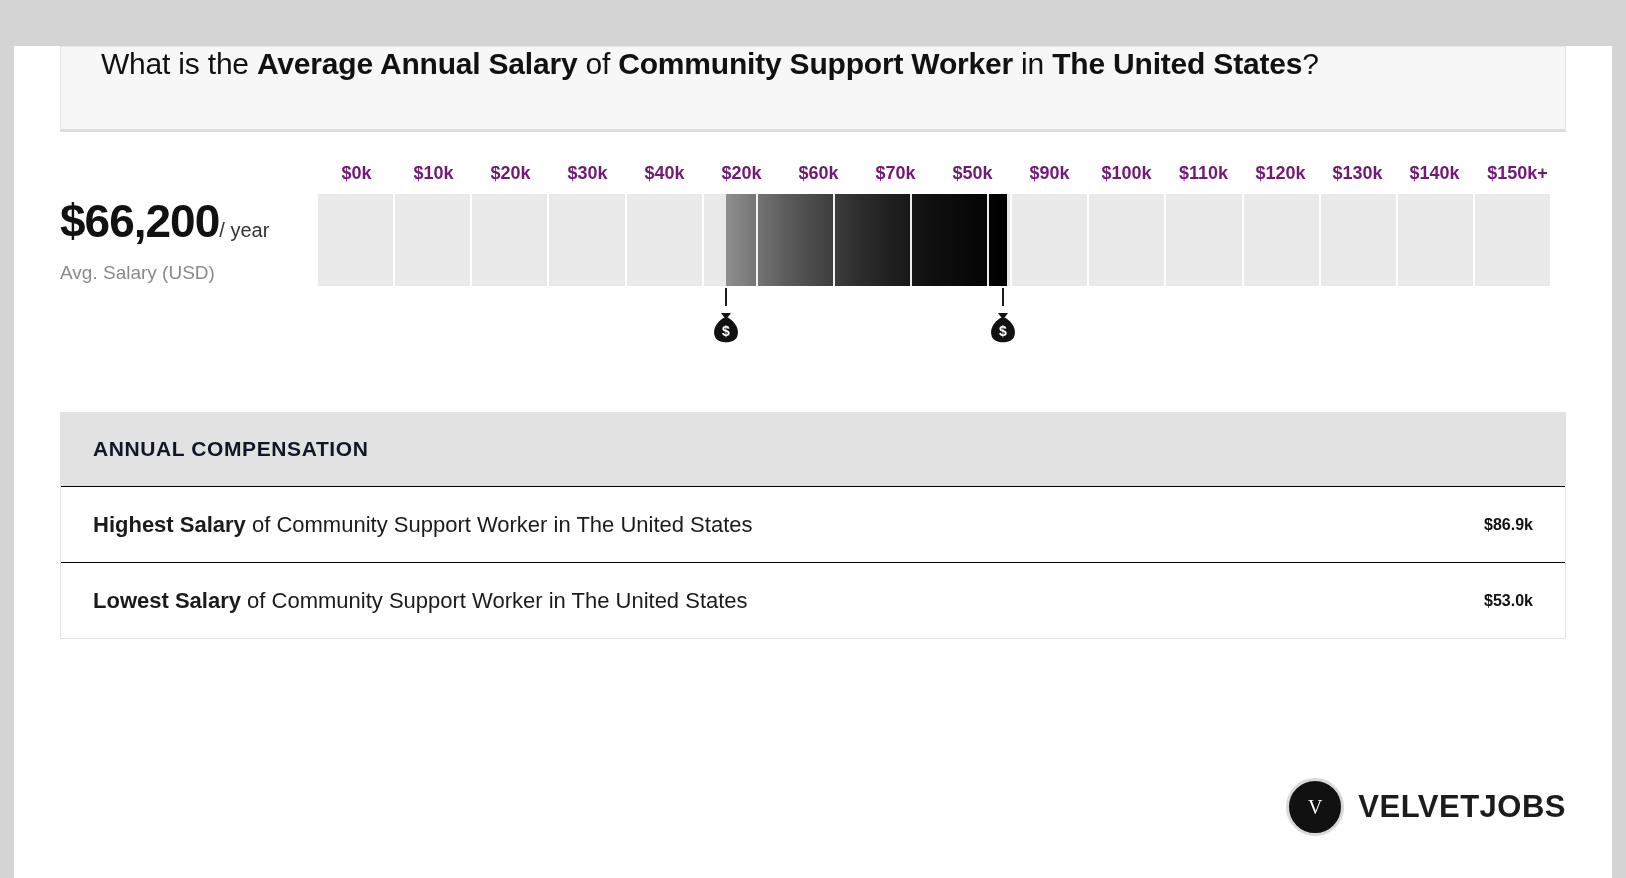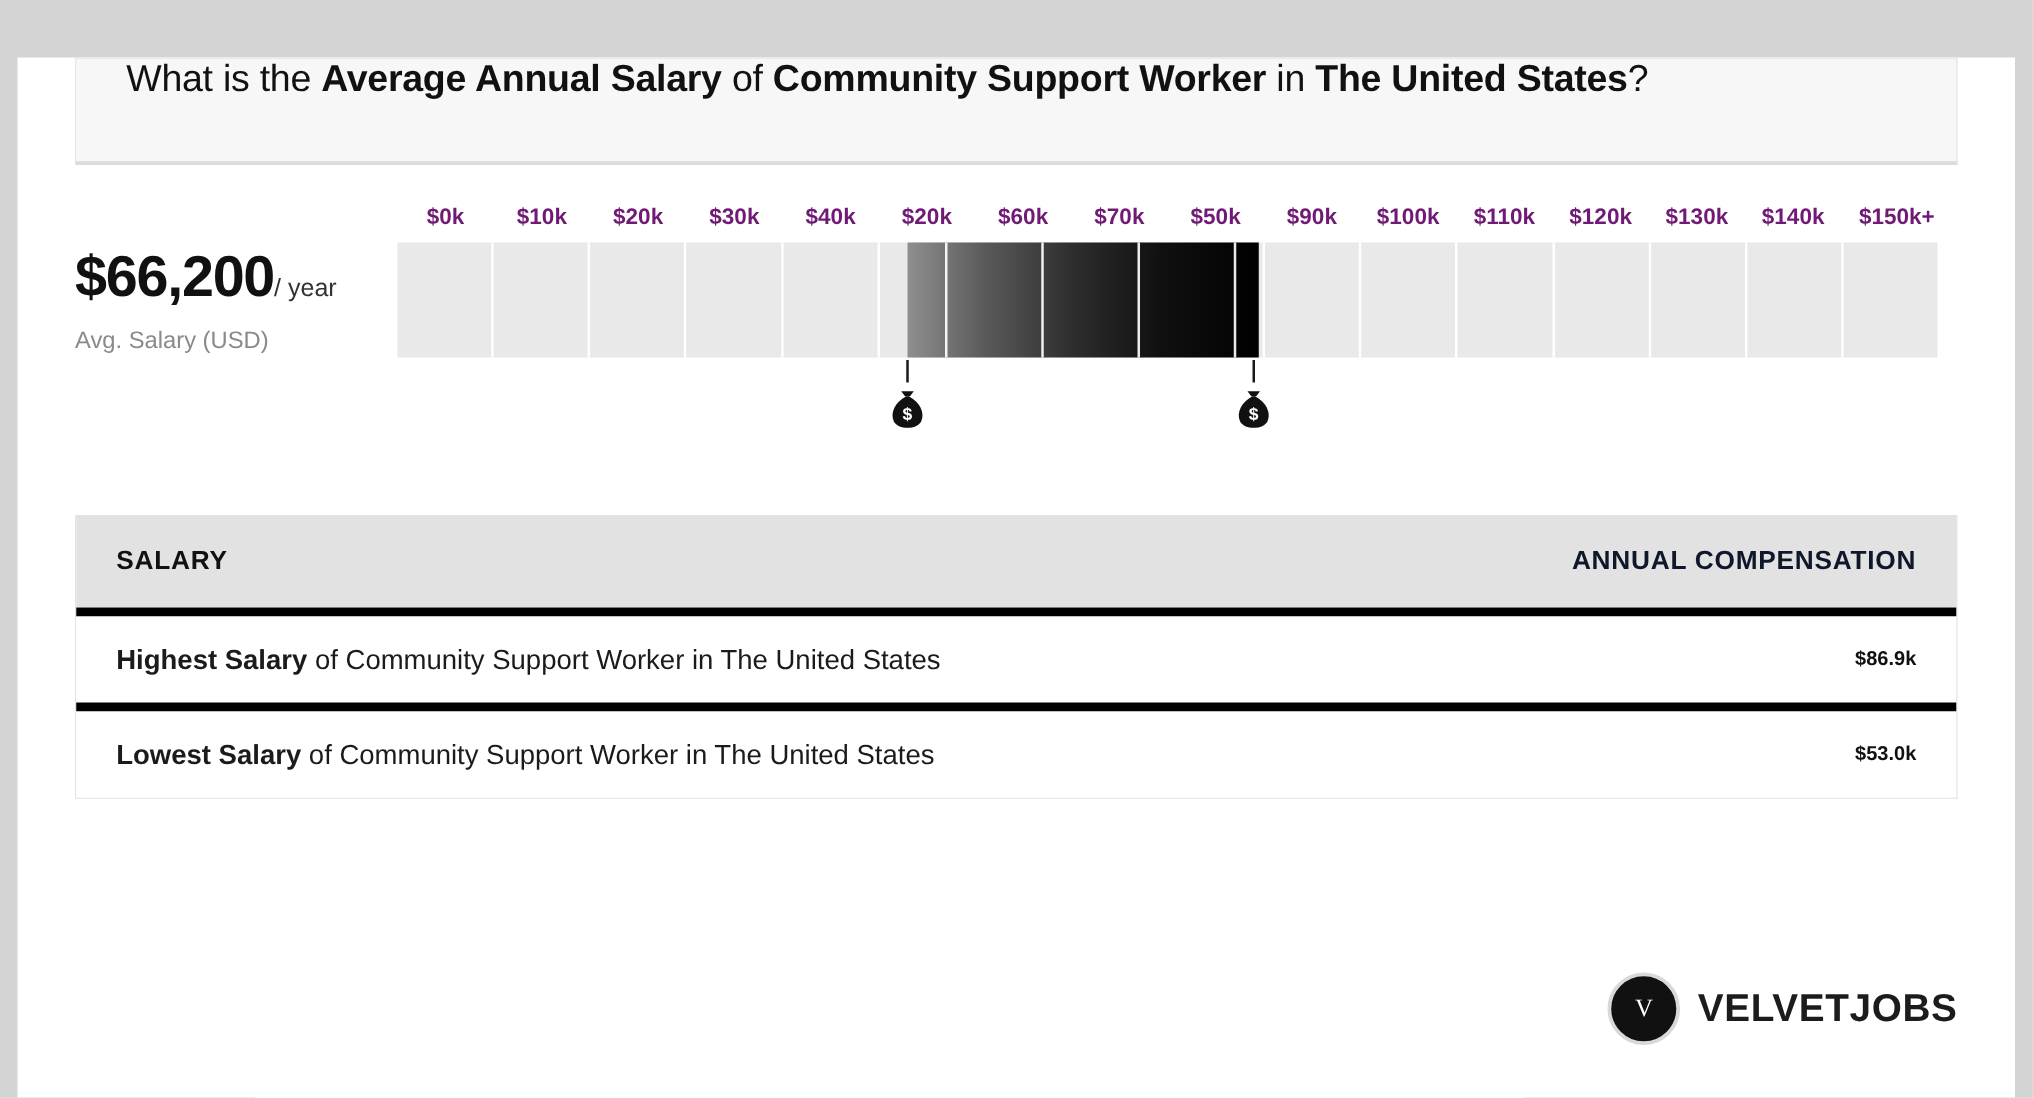--- a/index.html
+++ b/index.html
@@ -173,21 +173,21 @@
     letter-spacing: 0.6px;
     color: #0f172a;
     text-align: center;
   }
   .trow {
     display: flex;
     align-items: center;
     height: 76px;
     padding: 0 32px;
     box-sizing: border-box;
-    border-top: 7px solid #000000;
+    border-top: 1px solid #000000;
     background: #ffffff;
   }
   .trow.alt { background: #f5f5f5; }
   .trow .label {
     flex: 1;
     font-size: 22px;
     color: #1b1b1b;
   }
   .trow .label b { font-weight: bold; }
   .trow .value {
@@ -308,21 +308,20 @@
             <path d="M15 5 h10 l-3 4 h-4 z" fill="#111"></path>
             <path d="M19 9 C10 14, 6 22, 9 29 C12 36, 28 36, 31 29 C34 22, 30 14, 21 9 Z" fill="#111"></path>
             <text x="20" y="28" font-family="'Liberation Sans', sans-serif" font-size="14" font-weight="bold" fill="#ffffff" text-anchor="middle">$</text>
           </svg>
         </div>
       </div>
     </div>
 
     <div class="table">
       <div class="thead">
-        <div class="th-left">SALARY</div>
         <div class="th-right">ANNUAL COMPENSATION</div>
       </div>
 
       <div class="trow">
         <div class="label">
           <b>Highest Salary</b><span> of Community Support Worker in The United States</span>
         </div>
         <div class="value">$86.9k</div>
       </div>
 

